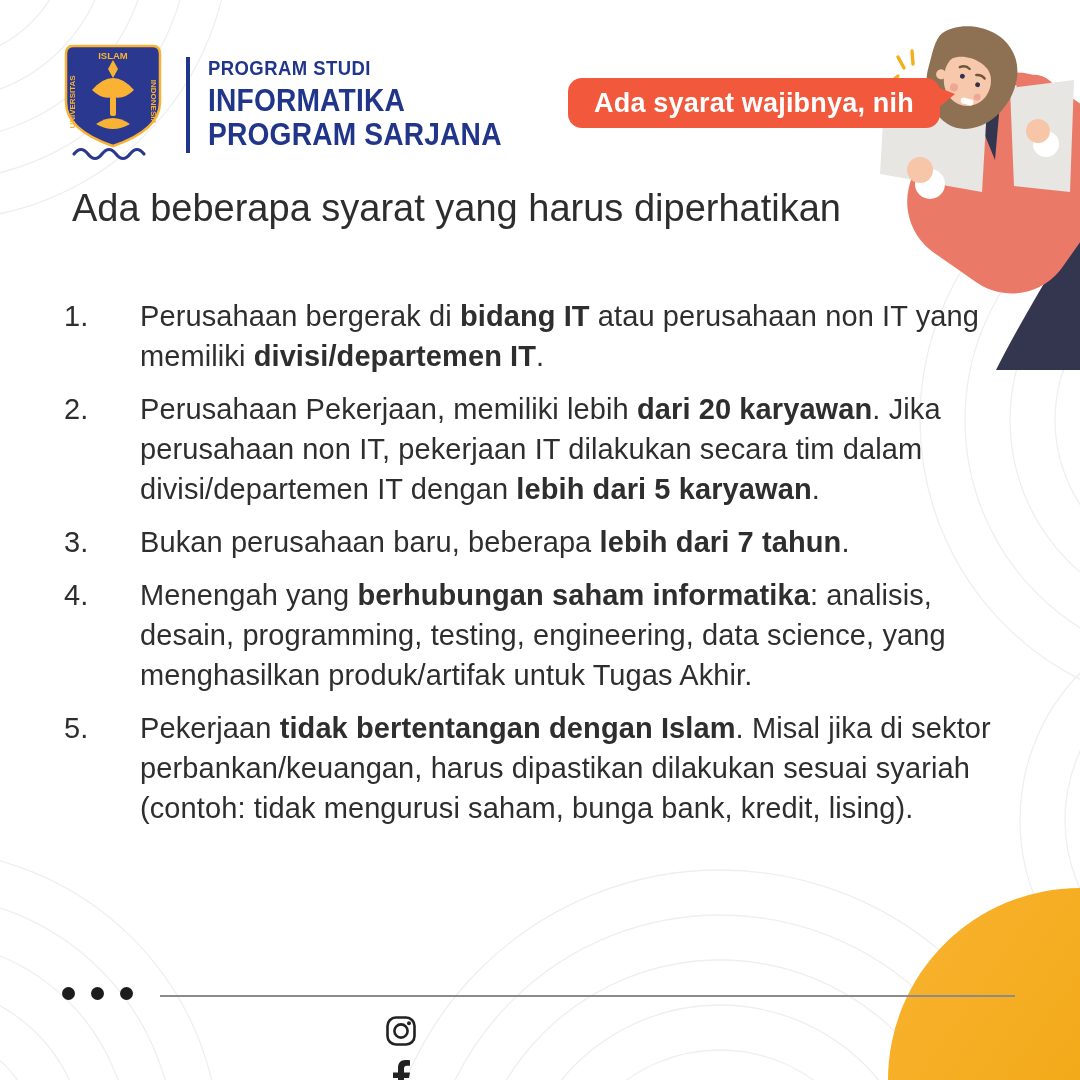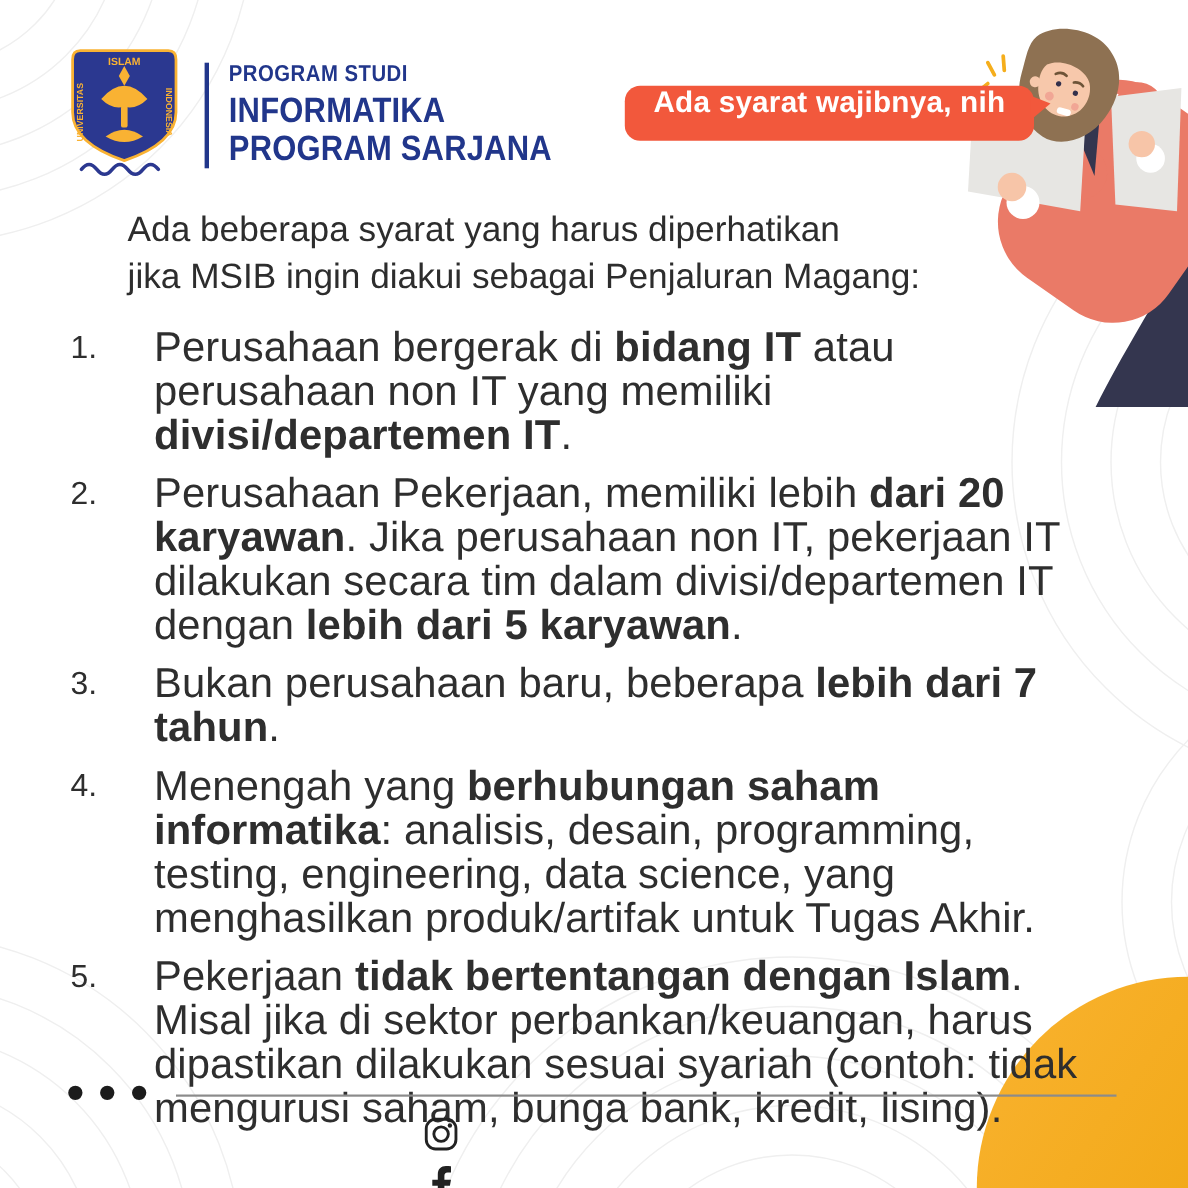--- a/index.html
+++ b/index.html
@@ -21,36 +21,36 @@
   .logo{position:absolute;left:62px;top:44px;z-index:4;}
   .logo-divider{position:absolute;left:186px;top:57px;width:4px;height:96px;background:#21368B;z-index:4;}
   .program-block{position:absolute;left:208px;top:56px;z-index:4;color:#21368B;transform:scaleX(.88);transform-origin:left top;white-space:nowrap;}
   .program-line1{font-size:21px;font-weight:700;letter-spacing:.5px;margin-bottom:3px;}
   .program-line2{font-size:32px;font-weight:700;letter-spacing:.2px;line-height:34px;}
   .program-line3{font-size:32px;font-weight:700;letter-spacing:.2px;line-height:34px;}
   
   .badge{
     position:absolute;left:568px;top:78px;height:50px;z-index:5;
     background:#F2583C;border-radius:14px;
-    display:flex;padding:0 26px;
+    display:flex;align-items:center;padding:0 26px;
   }
   .badge:after{
     content:"";position:absolute;right:-15px;top:9px;width:0;height:0;
     border-left:18px solid #F2583C;border-top:7px solid transparent;border-bottom:15px solid transparent;
   }
   .badge-text{color:#ffffff;font-size:27px;font-weight:700;letter-spacing:.2px;white-space:nowrap;}
   
   .illustration{position:absolute;right:0;top:22px;z-index:3;}
   
-  .intro{position:absolute;left:72px;top:187px;z-index:4;font-size:32px;line-height:43px;color:#2d2d2d;margin-left:44px;}
+  .intro{position:absolute;left:72px;top:187px;z-index:4;font-size:38px;line-height:43px;color:#2d2d2d;}
   
   .req-list{position:absolute;left:64px;top:296px;width:950px;z-index:4;display:flex;flex-direction:column;gap:13px;}
   .list-item{display:grid;grid-template-columns:76px 1fr;}
   .list-num{font-size:29px;line-height:40px;}
-  .list-body{font-size:38px;line-height:40px;max-width:872px;letter-spacing:.1px;}
+  .list-body{font-size:29px;line-height:40px;max-width:872px;letter-spacing:.1px;}
   .seg-normal{font-weight:400;}
   .seg-bold{font-weight:700;}
   .seg-italic{font-weight:400;}
   
   .dots{position:absolute;left:62px;top:987px;display:flex;gap:16px;z-index:6;}
   .dot{width:13px;height:13px;border-radius:50%;background:#1c1c1c;}
   .footer-line{position:absolute;left:160px;top:995px;width:855px;height:2px;background:#8b8b8b;z-index:6;}
   .footer-row{position:absolute;left:278px;top:1015px;display:flex;align-items:center;gap:13px;z-index:6;color:#222;flex-direction:column;}
   .footer-handle{font-size:25px;margin-right:68px;}
   .footer-url{font-size:25px;}
@@ -151,21 +151,20 @@
 
   <g stroke="#F5AE1C" stroke-width="3.4" stroke-linecap="round">
     <path d="M30,54 L20,62"></path>
     <path d="M36,46 L30,35"></path>
     <path d="M45,42 L44,29"></path>
   </g>
 </svg>
 
 <div class="intro">
   <div>Ada beberapa syarat yang harus diperhatikan</div>
-  <div>jika MSIB ingin diakui sebagai Penjaluran Magang:</div>
 </div>
 
 <div class="req-list">
     <div class="list-item">
       <div class="list-num">1.</div>
       <div class="list-body"><span class="seg-normal">Perusahaan bergerak di </span><span class="seg-bold">bidang IT</span><span class="seg-normal"> atau perusahaan non IT yang memiliki </span><span class="seg-bold">divisi/departemen IT</span><span class="seg-normal">.</span></div>
     </div>
     <div class="list-item">
       <div class="list-num">2.</div>
       <div class="list-body"><span class="seg-normal">Perusahaan Pekerjaan, memiliki lebih </span><span class="seg-bold">dari 20 karyawan</span><span class="seg-normal">. Jika perusahaan non IT, pekerjaan IT dilakukan secara tim dalam divisi/departemen IT dengan </span><span class="seg-bold">lebih dari 5 karyawan</span><span class="seg-normal">.</span></div>

